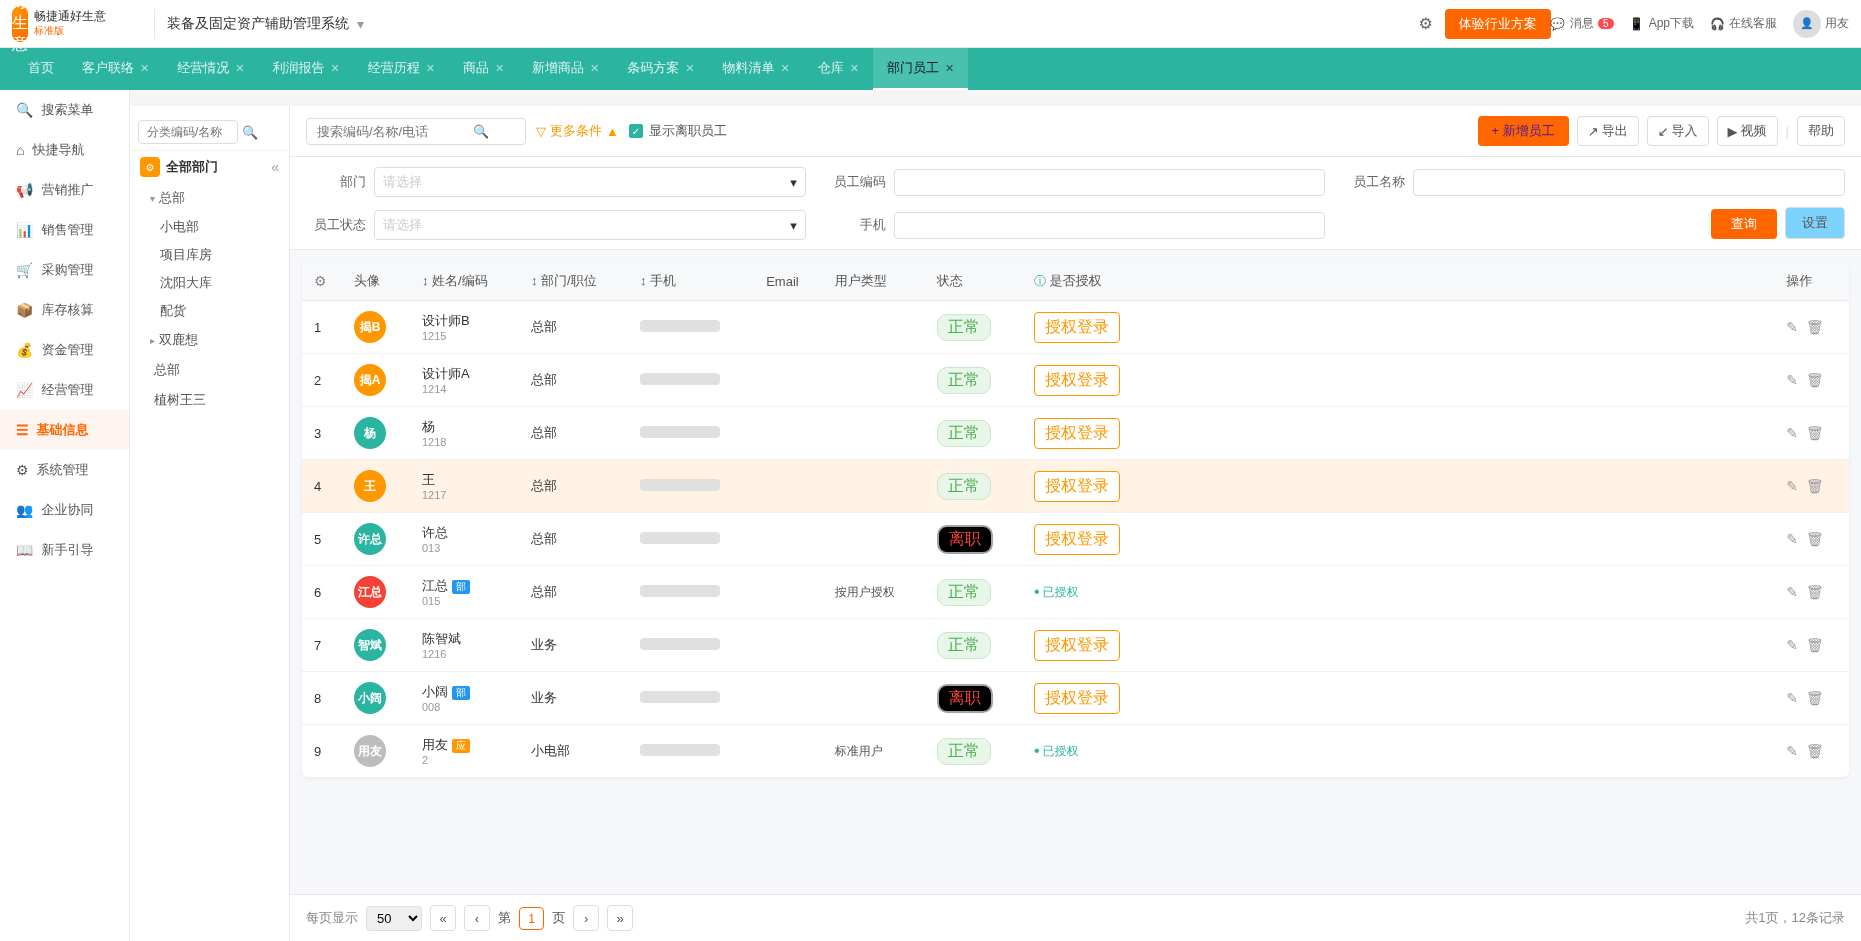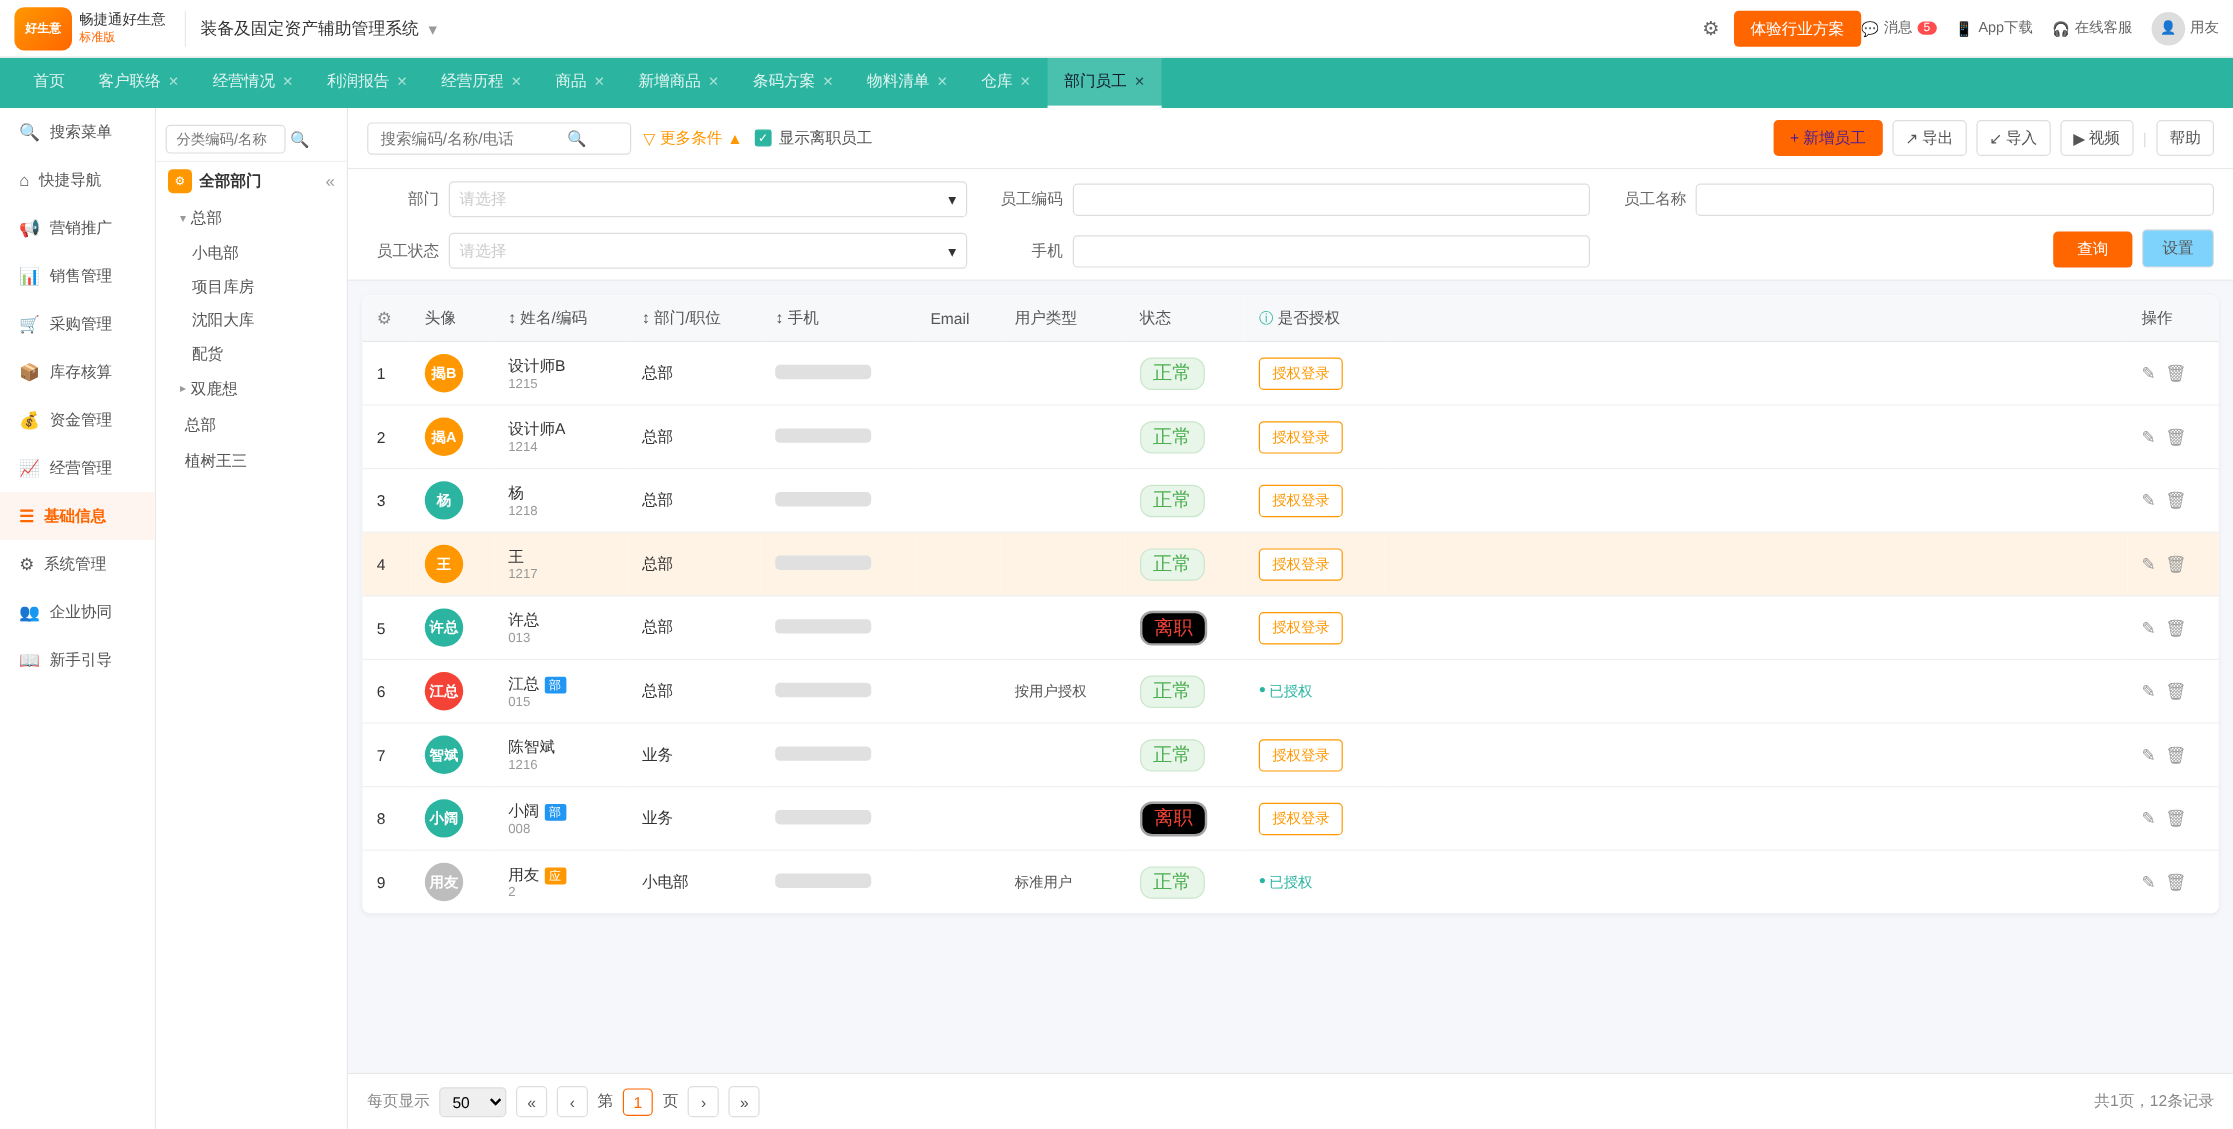--- a/index.html
+++ b/index.html
@@ -1,21 +1,21 @@
 <!DOCTYPE html>
 <html><head>
   <meta charset="utf-8">
   <style>
     * { box-sizing: border-box; margin: 0; padding: 0; }
     body { font-family: "Microsoft YaHei", "PingFang SC", sans-serif; font-size: 13px; background: #f5f5f5; color: #333; height: 941px; overflow: hidden; }
 
     
     .top-bar { height: 48px; background: #fff; display: flex; align-items: center; padding: 0 12px; border-bottom: 1px solid #e8e8e8; position: relative; }
     .logo-area { display: flex; align-items: center; gap: 6px; width: 130px; }
-    .logo-icon { width: 48px; height: 36px; background: linear-gradient(135deg, #ff9800, #ff6600); border-radius: 8px; display: flex; align-items: center; justify-content: center; color: white; font-size: 10px; font-weight: bold; }
+    .logo-icon { width: 16px; height: 36px; background: linear-gradient(135deg, #ff9800, #ff6600); border-radius: 8px; display: flex; align-items: center; justify-content: center; color: white; font-size: 16px; font-weight: normal; }
     .logo-text { font-size: 12px; color: #333; line-height: 1.3; }
     .logo-badge { font-size: 10px; color: #ff6600; }
     .sys-title { font-size: 14px; color: #333; flex: 1; display: flex; align-items: center; gap: 8px; }
     .sys-title-text { font-weight: 500; }
     .top-bar-actions { display: flex; align-items: center; gap: 16px; margin-left: auto; }
     .top-btn { display: flex; align-items: center; gap: 4px; font-size: 12px; color: #666; cursor: pointer; }
     .top-btn .badge { background: #ff4d4f; color: white; border-radius: 10px; padding: 0 5px; font-size: 10px; min-width: 16px; text-align: center; }
     .trial-btn { background: #ff6600; color: white; border: none; border-radius: 4px; padding: 6px 14px; font-size: 13px; cursor: pointer; }
     .gear-btn { color: #666; font-size: 16px; cursor: pointer; }
     .user-avatar { width: 28px; height: 28px; background: #ddd; border-radius: 50%; display: flex; align-items: center; justify-content: center; font-size: 11px; color: #666; }
@@ -29,21 +29,21 @@
     
     .main-layout { display: flex; height: calc(941px - 48px - 42px); }
 
     
     .sidebar { width: 130px; background: #fff; border-right: 1px solid #e8e8e8; overflow-y: auto; flex-shrink: 0; }
     .sidebar-item { display: flex; align-items: center; gap: 8px; padding: 11px 16px; cursor: pointer; font-size: 13px; color: #555; }
     .sidebar-item.active { background: #fff5f0; color: #ff6600; font-weight: 600; }
     .sidebar-item .s-icon { font-size: 14px; }
 
     
-    .content { flex: 1; display: flex; flex-direction: column; overflow: hidden; }
+    .content { flex: 1; display: flex; flex-direction: column; overflow: hidden; margin-top: 16px; }
 
     
     .content-body { display: flex; flex: 1; overflow: hidden; }
 
     
     .dept-tree { width: 160px; background: #fff; border-right: 1px solid #e8e8e8; padding: 8px 0; overflow-y: auto; flex-shrink: 0; }
     .dept-tree-header { display: flex; align-items: center; padding: 6px 10px; gap: 6px; }
     .dept-tree-title { font-size: 13px; font-weight: 600; color: #333; }
     .dept-tree-icon { width: 20px; height: 20px; background: #ff9800; border-radius: 4px; display: flex; align-items: center; justify-content: center; font-size: 10px; color: white; }
     .dept-tree-collapse { color: #999; cursor: pointer; margin-left: auto; font-size: 14px; }
@@ -82,21 +82,21 @@
     .data-table { width: 100%; border-collapse: collapse; background: white; border-radius: 6px; overflow: hidden; box-shadow: 0 1px 4px rgba(0,0,0,0.06); }
     .data-table thead tr { background: #f7f8fa; }
     .data-table th { padding: 10px 12px; font-size: 13px; font-weight: 500; color: #555; text-align: left; border-bottom: 1px solid #e8e8e8; white-space: nowrap; }
     .data-table td { padding: 10px 12px; font-size: 13px; color: #333; border-bottom: 1px solid #f0f0f0; white-space: nowrap; vertical-align: middle; }
     .data-table tr:last-child td { border-bottom: none; }
     .data-table tr.highlighted td { background: #fff3e6; }
     .avatar { width: 32px; height: 32px; border-radius: 50%; display: flex; align-items: center; justify-content: center; font-size: 12px; font-weight: bold; color: white; flex-shrink: 0; }
     .status-badge { display: inline-block; padding: 2px 10px; border-radius: 10px; font-size: 16px; text-align: right; }
     .status-normal { background: #e8f5e9; color: #4caf50; border: 1px solid #c8e6c9; }
     .status-left { background: #000000; color: #f44336; border: 2px solid #a3a3a3; font-family: Liberation Mono, monospace; }
-    .auth-btn { background: white; border: 1px solid #ff9800; color: #ff9800; border-radius: 4px; padding: 4px 10px; font-size: 12px; cursor: pointer; }
+    .auth-btn { background: white; border: 1px solid #ff9800; color: #ff9800; border-radius: 4px; padding: 4px 10px; font-size: 16px; cursor: pointer; }
     .authed { color: #2bb5a0; font-size: 12px; display: flex; align-items: center; gap: 3px; }
     .authed::before { content: "•"; font-size: 16px; }
     .op-btns { display: flex; gap: 8px; }
     .op-btn { color: #999; cursor: pointer; font-size: 14px; }
     .blurred { display: inline-block; width: 80px; height: 12px; background: #e0e0e0; border-radius: 4px; }
     .name-code { display: flex; flex-direction: column; }
     .tag-badge { display: inline-block; background: #2196f3; color: white; font-size: 10px; padding: 0 4px; border-radius: 2px; margin-left: 4px; vertical-align: middle; }
     .tag-badge.orange { background: #ff9800; }
     .user-type { font-size: 12px; color: #555; }
 

